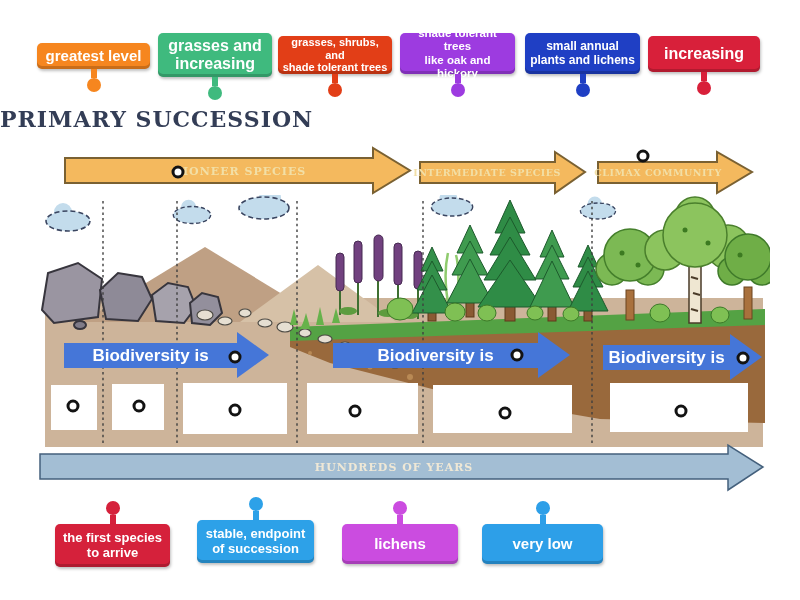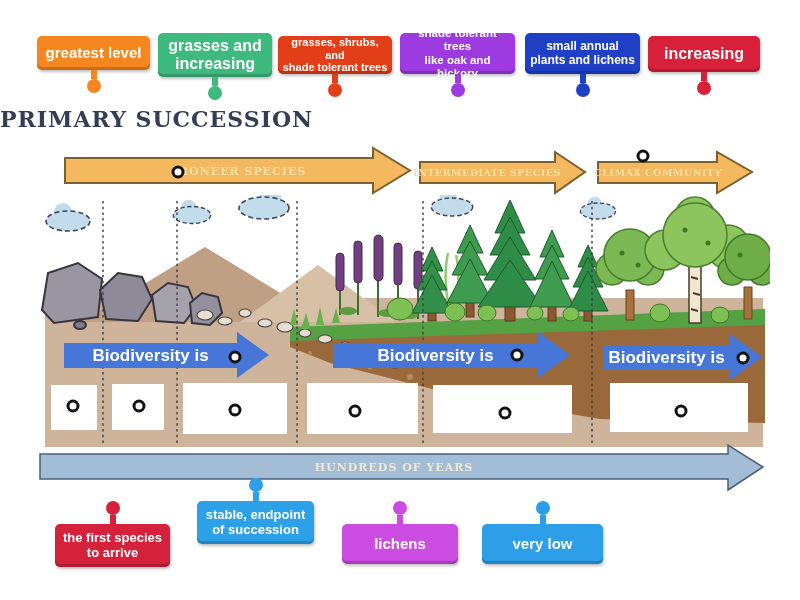--- a/index.html
+++ b/index.html
@@ -247,21 +247,21 @@
   <div class="wbox" style="left:307px;top:383px;width:111px;height:51px;"></div>
   <div class="wbox" style="left:433px;top:385px;width:139px;height:48px;"></div>
   <div class="wbox" style="left:610px;top:383px;width:138px;height:49px;"></div>
 
   <svg style="left:30px;top:443px;" width="740" height="50" viewBox="0 0 740 50">
     <polygon points="10,11 698,11 698,2 733,24 698,47 698,36 10,36" fill="#a3bed4" stroke="#44607c" stroke-width="1.5"></polygon>
     <text x="364" y="28" text-anchor="middle" font-family="DejaVu Serif,serif" font-size="11" font-weight="bold" letter-spacing="1" fill="#efe8d6">HUNDREDS OF YEARS</text>
   </svg>
 
   <div class="plabel" style="left:37px;top:36px;">
-    <div class="pbox" style="width: 113px; height: 34px; font-size: 15px; background-color: rgb(246, 134, 31);">greatest level</div>
+    <div class="pbox" style="width: 113px; height: 26px; font-size: 15px; background-color: rgb(246, 134, 31); margin-top: 7px;">greatest level</div>
     <div class="stem" style="background-color: rgb(246, 134, 31);"></div>
     <div class="dot" style="background-color: rgb(246, 134, 31);"></div>
   </div>
   <div class="plabel" style="left:158px;top:33px;">
     <div class="pbox" style="width: 114px; height: 44px; font-size: 16px; background-color: rgb(63, 186, 126);">grasses and
 increasing</div>
     <div class="stem" style="background-color: rgb(63, 186, 126);"></div>
     <div class="dot" style="background-color: rgb(63, 186, 126);"></div>
   </div>
   <div class="plabel" style="left:278px;top:36px;">
@@ -287,21 +287,21 @@
     <div class="stem" style="background-color: rgb(213, 33, 59);"></div>
     <div class="pbox" style="width: 115px; height: 43px; font-size: 13px; background-color: rgb(213, 33, 59);">the first species
 to arrive</div>
   </div>
 
   <div class="plabel" style="left:648px;top:36px;">
     <div class="pbox" style="width: 112px; height: 36px; font-size: 16px; background-color: rgb(216, 32, 58);">increasing</div>
     <div class="stem" style="background-color: rgb(216, 32, 58);"></div>
     <div class="dot" style="background-color: rgb(216, 32, 58);"></div>
   </div>
-  <div class="plabel" style="left:197px;top:478px;">
+  <div class="plabel" style="left:197px;top:497px;">
     <div class="dot" style="background-color: rgb(45, 161, 232);"></div>
     <div class="stem" style="background-color: rgb(45, 161, 232);"></div>
     <div class="pbox" style="width: 117px; height: 43px; font-size: 13px; background-color: rgb(45, 161, 232);">stable, endpoint
 of succession</div>
   </div>
   <div class="plabel" style="left:342px;top:501px;">
     <div class="dot" style="background-color: rgb(203, 76, 224);"></div>
     <div class="stem" style="background-color: rgb(203, 76, 224);"></div>
     <div class="pbox" style="width: 116px; height: 40px; font-size: 15px; background-color: rgb(203, 76, 224);">lichens</div>
   </div>

